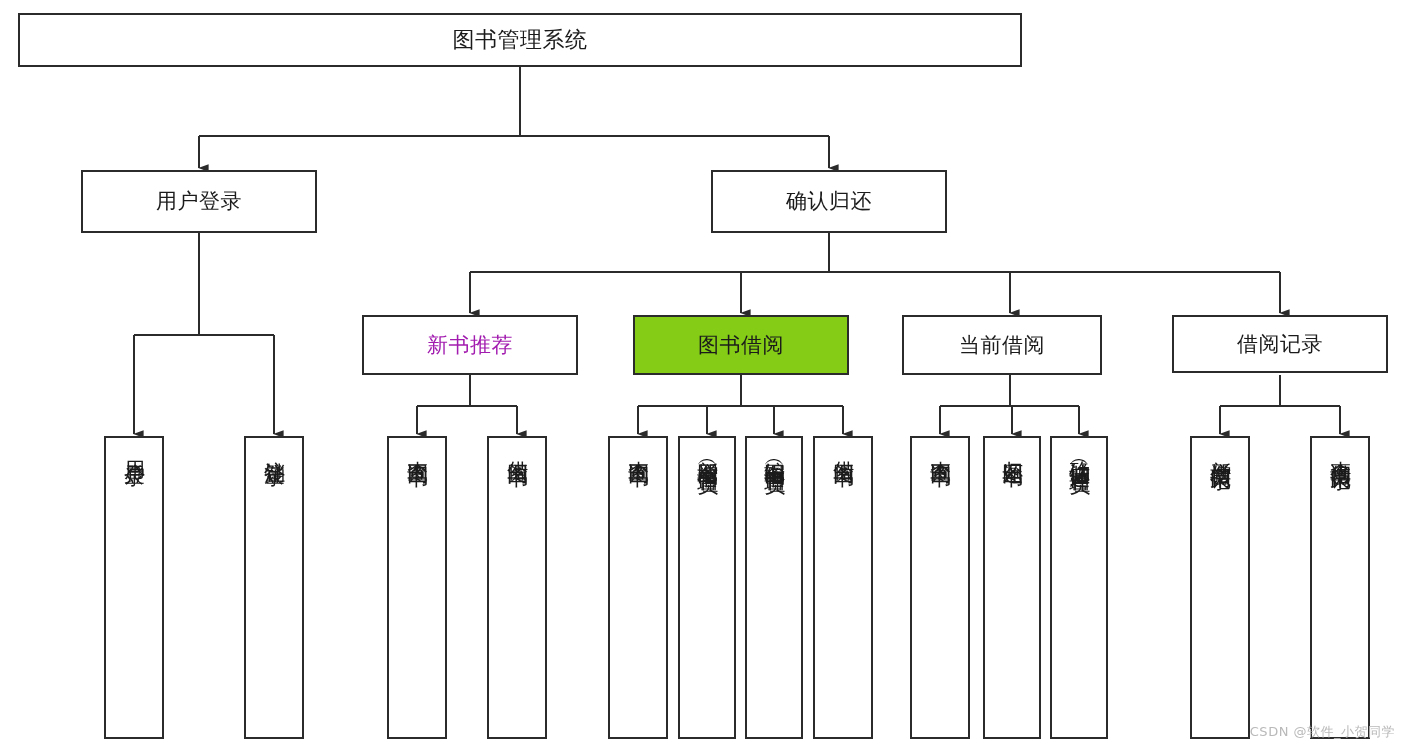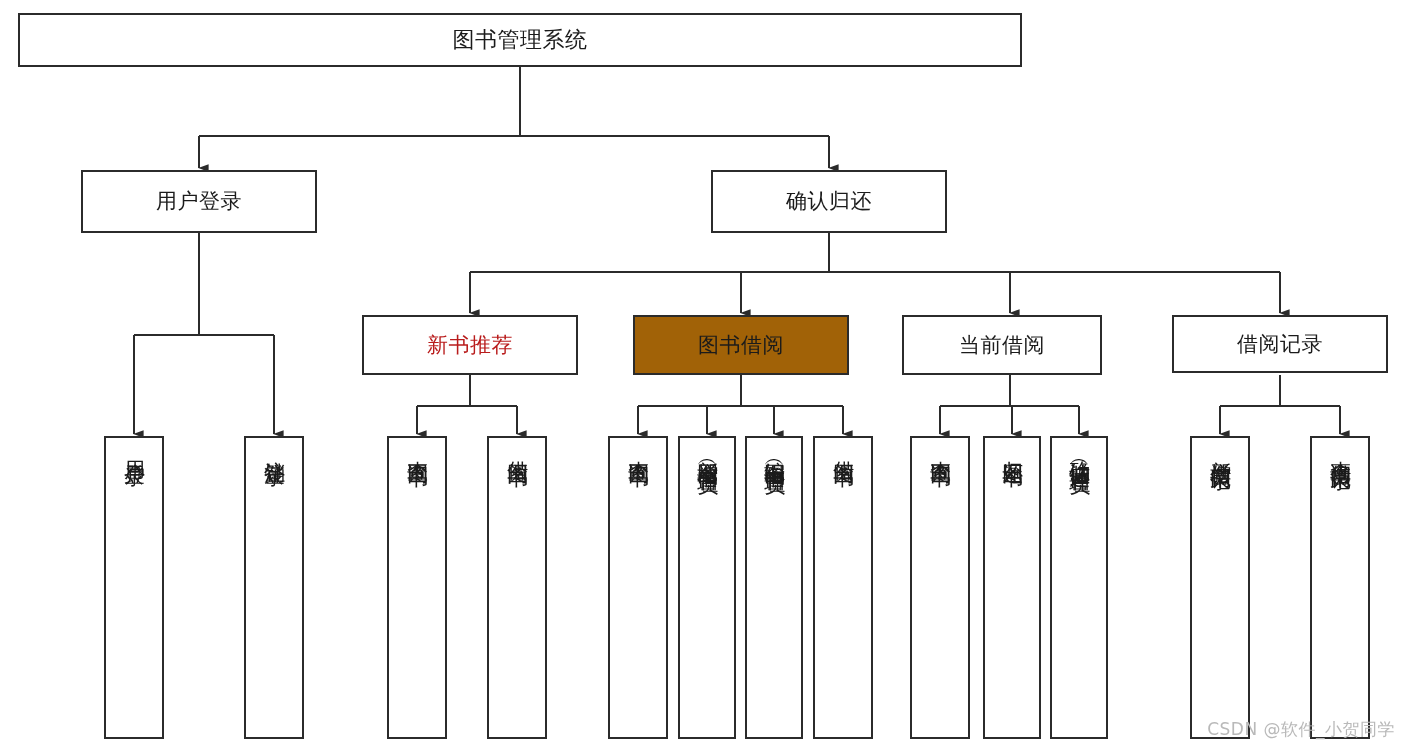--- a/index.html
+++ b/index.html
@@ -62,21 +62,21 @@
     text-orientation: upright;
     font-size: 21px;
     line-height: 1.12;
     letter-spacing: 2px;
     white-space: nowrap;
   }
   .watermark {
     position: absolute;
     right: 10px;
     bottom: 6px;
-    font-size: 17px;
+    font-size: 13px;
     color: #b9b9b9;
     letter-spacing: 0.5px;
     z-index: 3;
     white-space: nowrap;
     font-family: "DejaVu Sans", "Liberation Sans", sans-serif;
   }
 </style>
 </head>
 <body>
 
@@ -136,24 +136,24 @@
     <span class="node-label">图书管理系统</span>
   </div>
 
   <div class="node horiz" style="left: 81px; top: 170px; width: 236px; height: 63px; border-color: rgb(43, 43, 43); background: rgb(255, 255, 255); color: rgb(27, 27, 27);">
     <span class="node-label">用户登录</span>
   </div>
   <div class="node horiz" style="left: 711px; top: 170px; width: 236px; height: 63px; border-color: rgb(43, 43, 43); background: rgb(255, 255, 255); color: rgb(27, 27, 27);">
     <span class="node-label">确认归还</span>
   </div>
 
-  <div class="node horiz" style="left: 362px; top: 315px; width: 216px; height: 60px; border-color: rgb(43, 43, 43); background: rgb(255, 255, 255); color: #b91c1c;">
+  <div class="node horiz" style="left: 362px; top: 315px; width: 216px; height: 60px; border-color: rgb(43, 43, 43); background: rgb(255, 255, 255); color: #a21caf;">
     <span class="node-label">新书推荐</span>
   </div>
-  <div class="node horiz" style="left: 633px; top: 315px; width: 216px; height: 60px; border-color: rgb(43, 43, 43); background: #a16207; color: rgb(27, 27, 27);">
+  <div class="node horiz" style="left: 633px; top: 315px; width: 216px; height: 60px; border-color: rgb(43, 43, 43); background: #84cc16; color: rgb(27, 27, 27);">
     <span class="node-label">图书借阅</span>
   </div>
   <div class="node horiz" style="left: 902px; top: 315px; width: 200px; height: 60px; border-color: rgb(43, 43, 43); background: rgb(255, 255, 255); color: rgb(27, 27, 27);">
     <span class="node-label">当前借阅</span>
   </div>
   <div class="node horiz" style="left: 1172px; top: 315px; width: 216px; height: 58px; border-color: rgb(43, 43, 43); background: rgb(255, 255, 255); color: rgb(27, 27, 27);">
     <span class="node-label">借阅记录</span>
   </div>
 
   <div class="node vert" style="left: 104px; top: 436px; width: 60px; height: 303px; border-color: rgb(43, 43, 43); background: rgb(255, 255, 255); color: rgb(27, 27, 27);">

